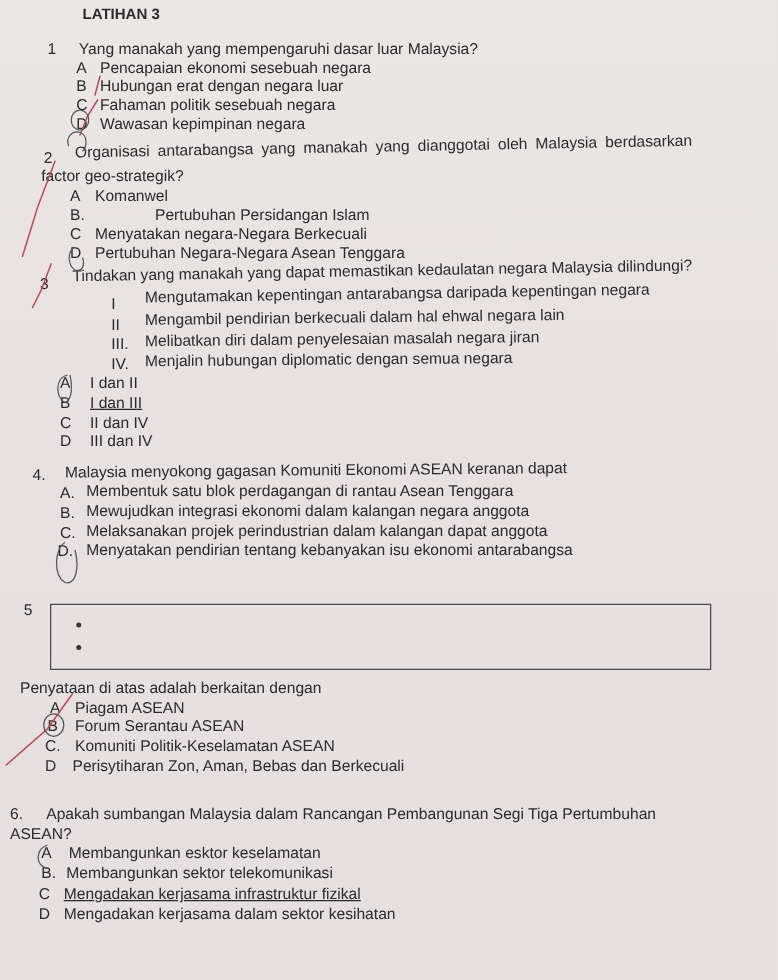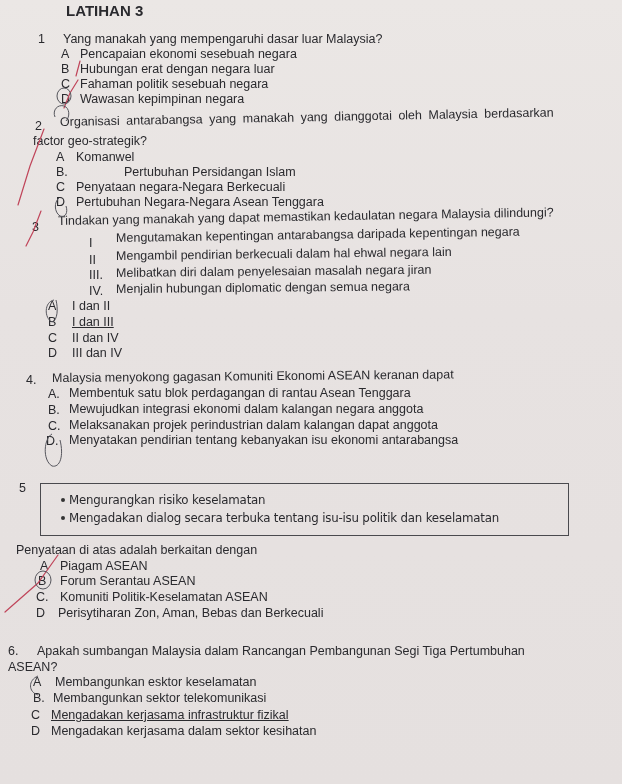--- a/index.html
+++ b/index.html
@@ -1,19 +1,19 @@
 <!DOCTYPE html>
 <html><head>
 <meta charset="utf-8">
 <style>
   html,body{margin:0;padding:0;}
   body{width:622px;height:784px;overflow:hidden;background:#e9e4e3;position:relative;font-family:"Liberation Sans",sans-serif;color:#2a2a2e;}
   .paper{position:absolute;inset:0;background:linear-gradient(180deg,#ebe7e5 0%,#e7e2e1 40%,#e5e0df 100%);}
   .t{position:absolute;white-space:nowrap;font-size:12.5px;line-height:14px;}
-  .title{font-weight:bold;font-size:15px;padding-left:30px;}
+  .title{font-weight:bold;font-size:12px;padding-left:30px;}
   .box{position:absolute;left:40px;top:483px;width:527px;height:51px;border:1px solid #4a4a4e;}
   .box .bl{position:absolute;left:28px;font-size:11.8px;font-family:"DejaVu Sans",sans-serif;letter-spacing:-0.2px;}
   .box .dot{position:absolute;left:20px;width:4px;height:4px;border-radius:50%;background:#333;}
   svg.ink{position:absolute;left:0;top:0;pointer-events:none;}
 </style>
 </head>
 <body>
 
 <div class="paper">
 
@@ -34,21 +34,21 @@
 
   <div>
     <div class="t" style="left:35px;top:119px;">2</div>
     <div class="t" style="left:60px;top:115px;word-spacing:3px;transform:rotate(-1.1deg);transform-origin:left;">Organisasi antarabangsa yang manakah yang dianggotai oleh Malaysia berdasarkan</div>
     <div class="t" style="left:33px;top:134px;">factor geo-strategik?</div>
     <div class="t" style="left:56px;top:150px;">A</div>
     <div class="t" style="left:76px;top:150px;">Komanwel</div>
     <div class="t" style="left:56px;top:165px;">B.</div>
     <div class="t" style="left:76px;top:165px;margin-left:48px;">Pertubuhan Persidangan Islam</div>
     <div class="t" style="left:56px;top:180px;">C</div>
-    <div class="t" style="left:76px;top:180px;">Penyataan negara-Negara Berkecuali</div>
+    <div class="t" style="left:76px;top:180px;">Menyatakan negara-Negara Berkecuali</div>
     <div class="t" style="left:56px;top:195px;">D</div>
     <div class="t" style="left:76px;top:195px;">Pertubuhan Negara-Negara Asean Tenggara</div>
   </div>
 
   <div>
     <div class="t" style="left:32px;top:220px;">3</div>
     <div class="t" style="left:58px;top:214px;transform:rotate(-1deg);transform-origin:left;">Tindakan yang manakah yang dapat memastikan kedaulatan negara Malaysia dilindungi?</div>
     <div class="t" style="left:89px;top:236px;">I</div>
     <div class="t" style="left:116px;top:231px;transform:rotate(-0.9deg);transform-origin:left;">Mengutamakan kepentingan antarabangsa daripada kepentingan negara</div>
     <div class="t" style="left:89px;top:253px;">II</div>
@@ -77,23 +77,21 @@
     <div class="t" style="left:48px;top:419px;">C.</div>
     <div class="t" style="left:69px;top:418px;">Melaksanakan projek perindustrian dalam kalangan dapat anggota</div>
     <div class="t" style="left:46px;top:434px;">D.</div>
     <div class="t" style="left:69px;top:433px;">Menyatakan pendirian tentang kebanyakan isu ekonomi antarabangsa</div>
   </div>
 
   <div>
     <div class="t" style="left:19px;top:481px;">5</div>
     <div class="box">
       <span class="dot" style="top:14px;"></span>
-      <div class="bl t" style="top:9px;">Mengurangkan risiko keselamatan</div>
       <span class="dot" style="top:32px;"></span>
-      <div class="bl t" style="top:27px;">Mengadakan dialog secara terbuka tentang isu-isu politik dan keselamatan</div>
     </div>
     <div class="t" style="left:16px;top:543px;">Penyataan di atas adalah berkaitan dengan</div>
     <div class="t" style="left:40px;top:559px;">A</div>
     <div class="t" style="left:60px;top:559px;">Piagam ASEAN</div>
     <div class="t" style="left:38px;top:574px;">B</div>
     <div class="t" style="left:60px;top:574px;">Forum Serantau ASEAN</div>
     <div class="t" style="left:36px;top:590px;">C.</div>
     <div class="t" style="left:60px;top:590px;">Komuniti Politik-Keselamatan ASEAN</div>
     <div class="t" style="left:36px;top:606px;">D</div>
     <div class="t" style="left:58px;top:606px;">Perisytiharan Zon, Aman, Bebas dan Berkecuali</div>

